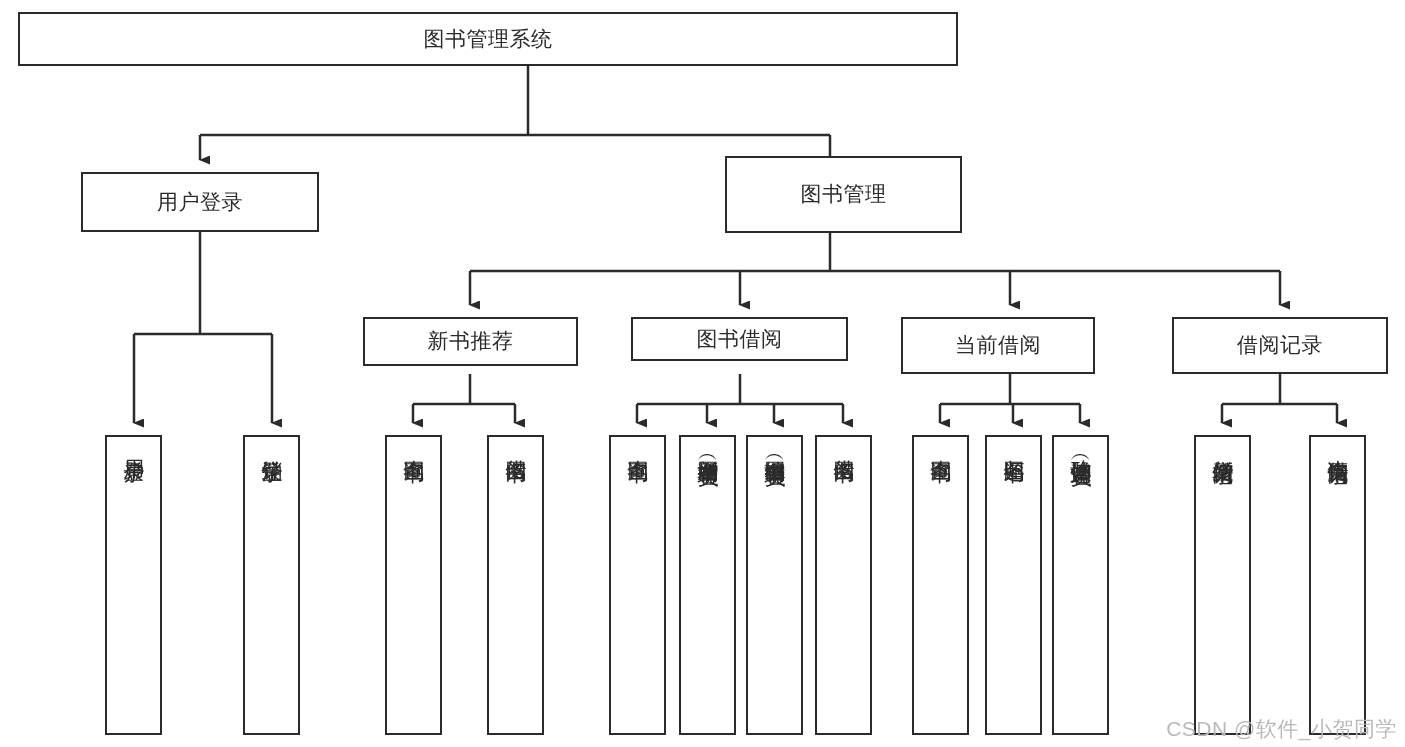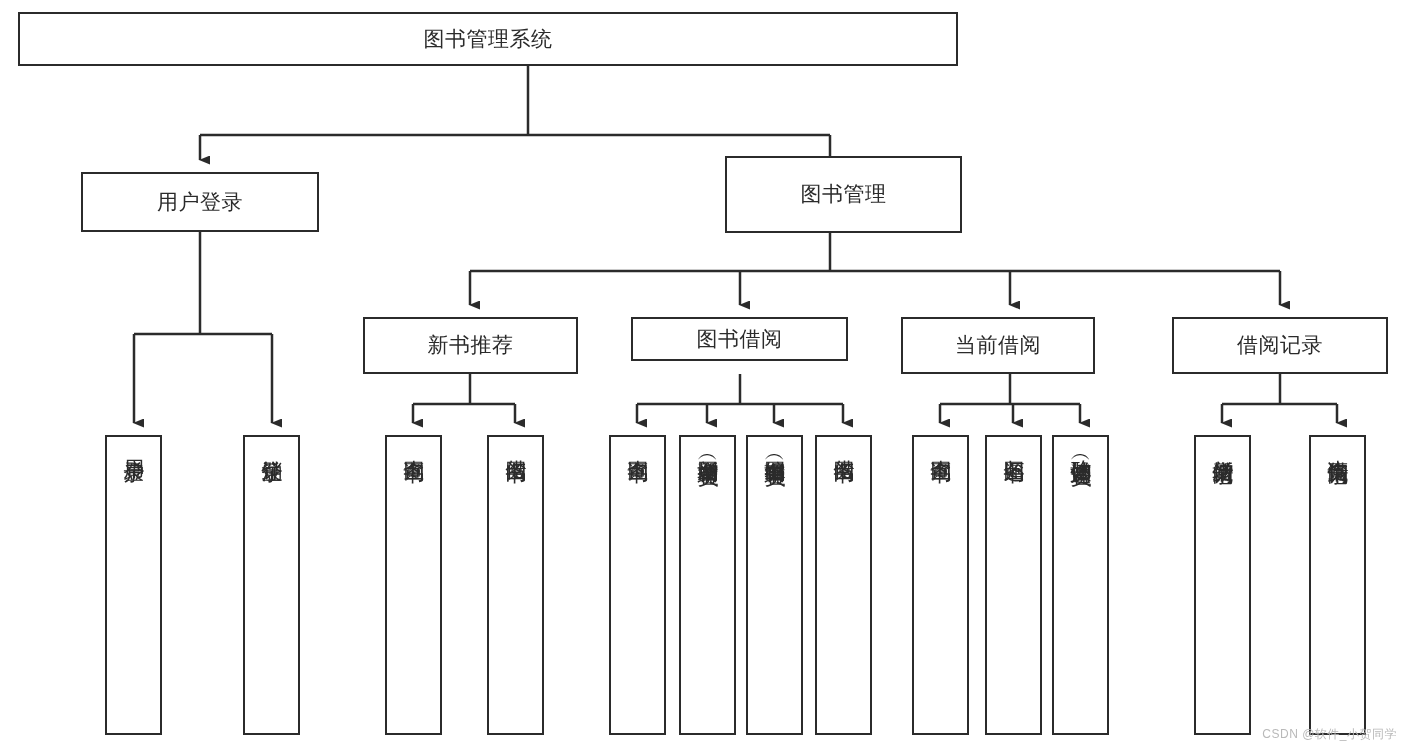--- a/index.html
+++ b/index.html
@@ -53,21 +53,21 @@
     line-height: 1.28;
     letter-spacing: 1px;
     white-space: normal;
     max-height: 290px;
   }
   .watermark {
     position: absolute;
     right: 8px;
     bottom: 4px;
     color: #b9b9b9;
-    font-size: 12px;
+    font-size: 21px;
     letter-spacing: 0.5px;
     white-space: nowrap;
     pointer-events: none;
   }
 </style>
 </head>
 <body>
 
 <div id="diagram-root">
 
@@ -128,21 +128,21 @@
     <span class="node-label">图书管理系统</span>
   </div>
 
   <div class="node-box" id="node-l2-0" style="left: 81px; top: 172px; width: 238px; height: 60px;">
     <span class="node-label">用户登录</span>
   </div>
   <div class="node-box" id="node-l2-1" style="left: 711px; top: 156px; width: 237px; height: 77px; margin-left: 14px;">
     <span class="node-label">图书管理</span>
   </div>
 
-  <div class="node-box" id="node-l3-0" style="left: 363px; top: 317px; width: 215px; height: 57px; justify-content: center;">
+  <div class="node-box" id="node-l3-0" style="left: 363px; top: 317px; width: 215px; height: 49px; justify-content: center;">
     <span class="node-label">新书推荐</span>
   </div>
   <div class="node-box" id="node-l3-1" style="left: 631px; top: 317px; width: 217px; height: 44px;">
     <span class="node-label">图书借阅</span>
   </div>
   <div class="node-box" id="node-l3-2" style="left: 901px; top: 317px; width: 194px; height: 57px;">
     <span class="node-label">当前借阅</span>
   </div>
   <div class="node-box" id="node-l3-3" style="left: 1172px; top: 317px; width: 216px; height: 57px; justify-content: center;">
     <span class="node-label">借阅记录</span>

